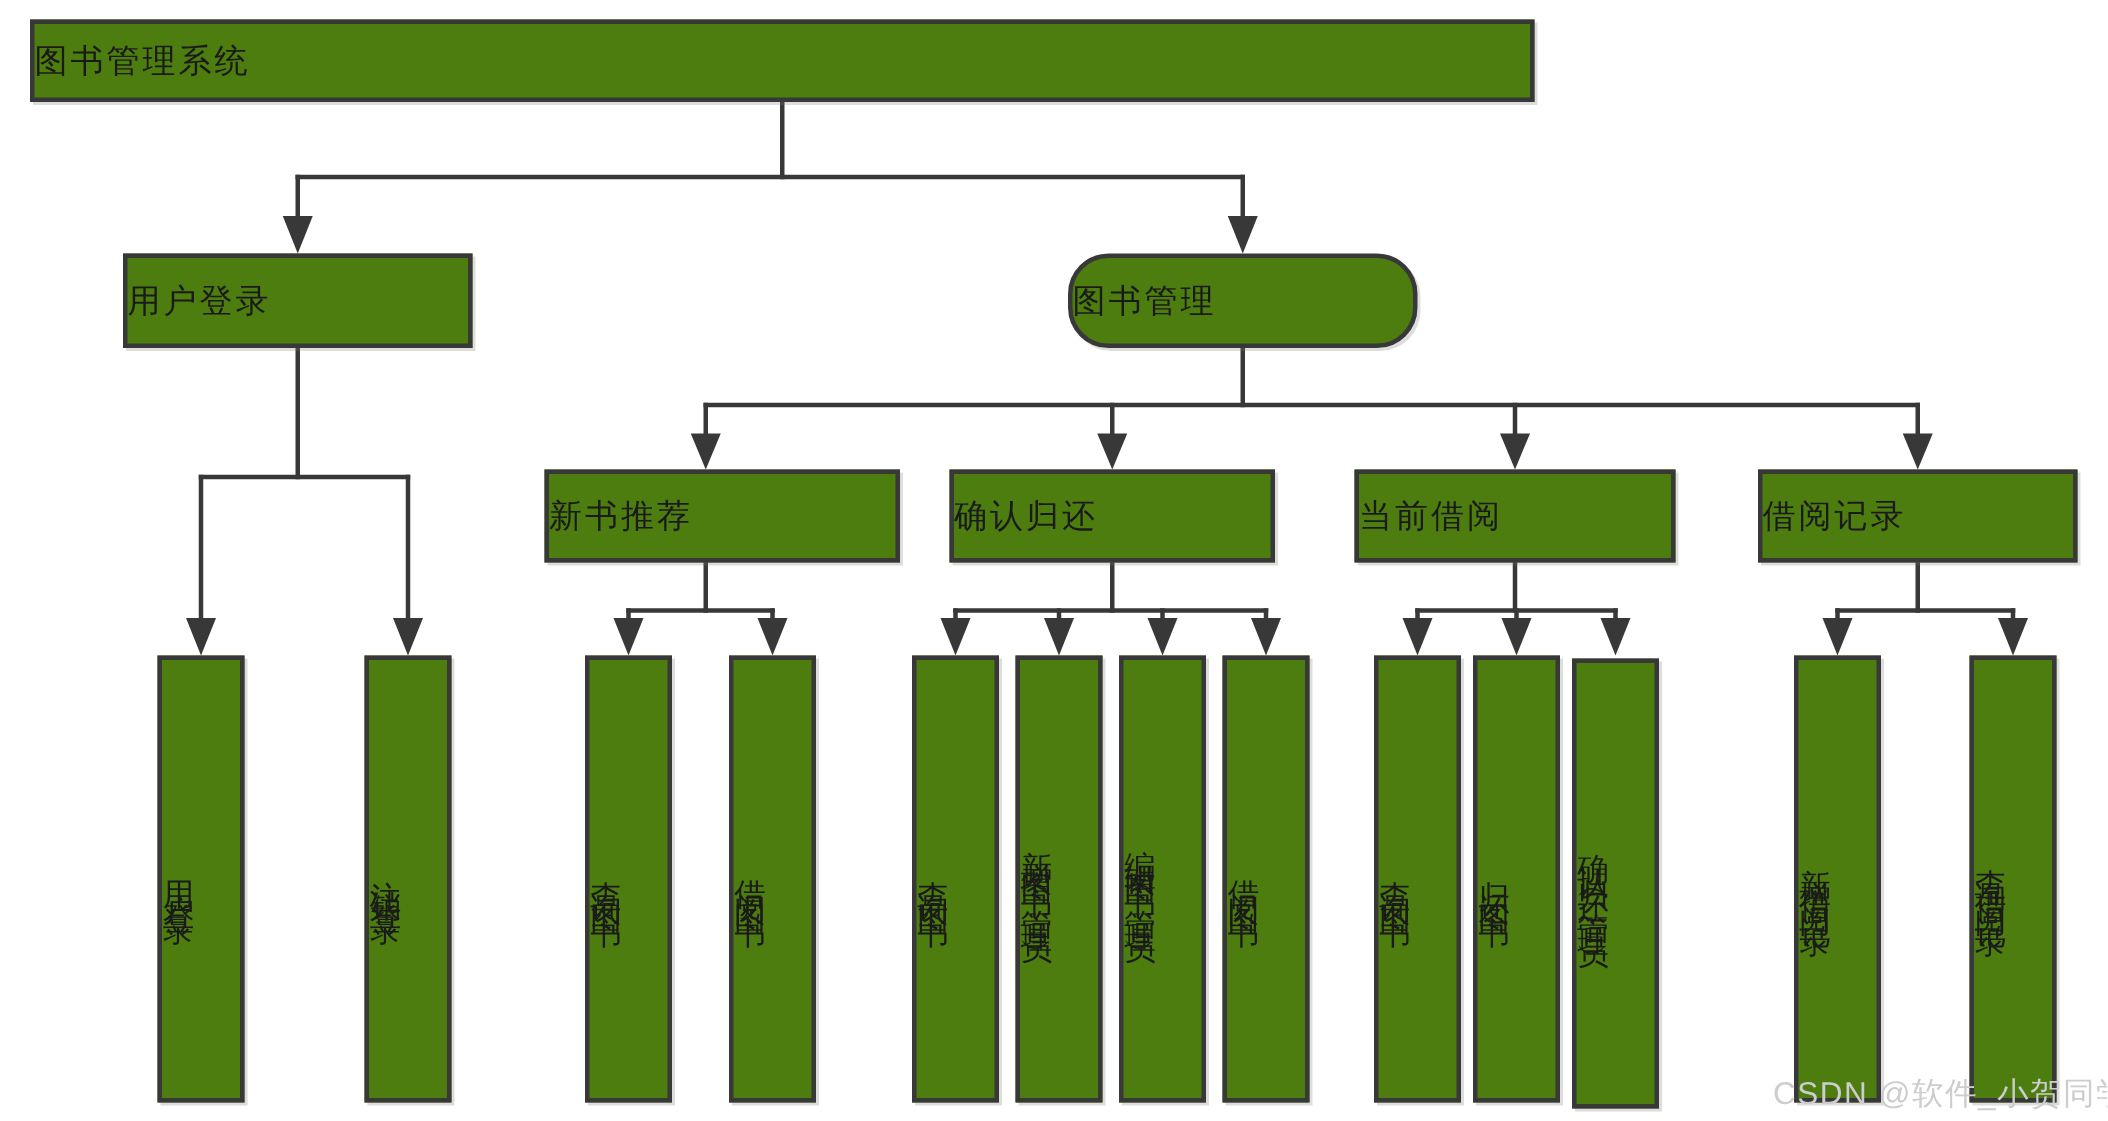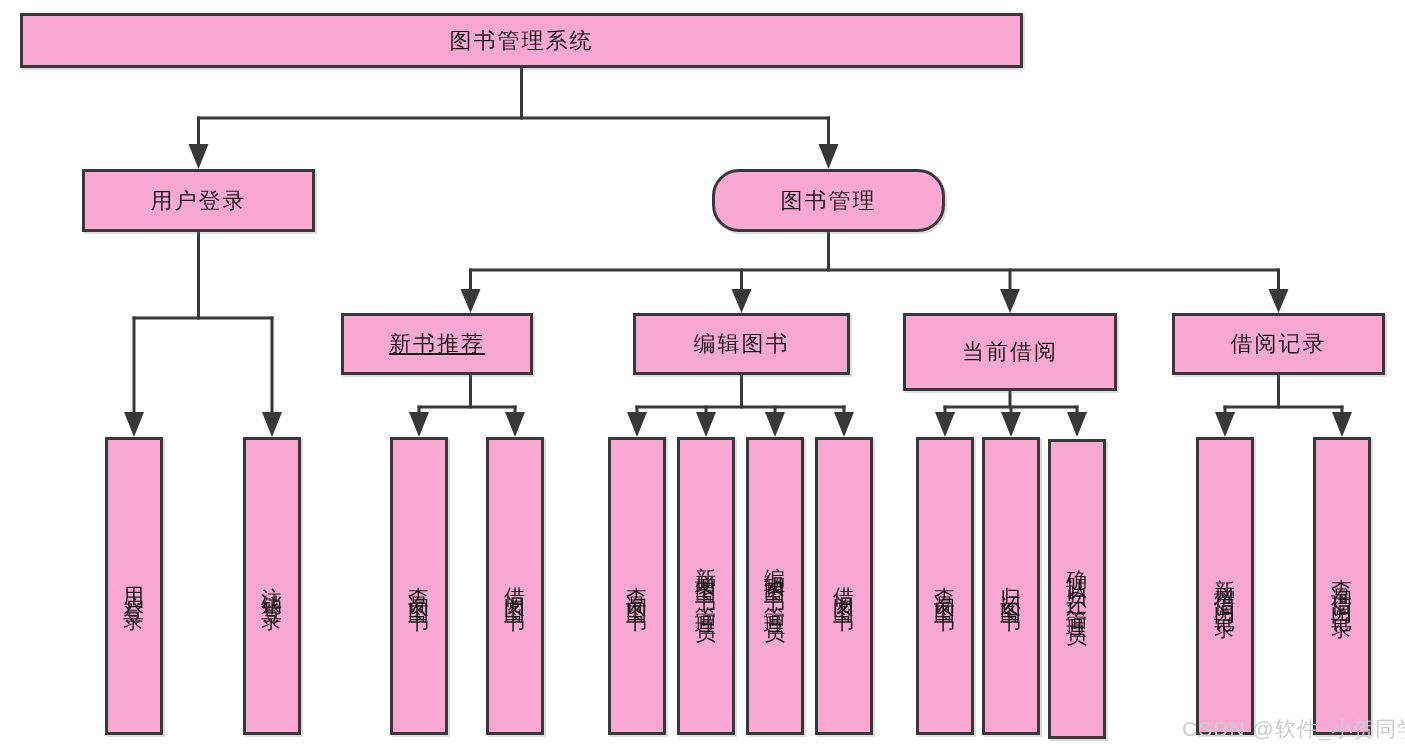--- a/index.html
+++ b/index.html
@@ -7,24 +7,24 @@
     position:relative;
     width:1405px;height:747px;
     background:#ffffff;
     font-family:"Liberation Sans","DejaVu Sans",sans-serif;
     overflow:hidden;
   }
   .connectors{position:absolute;left:0;top:0;z-index:0;}
   .node{
     position:absolute;
     box-sizing:border-box;
-    background:#f9a8d4;
+    background:#4d7c0f;
     border:3px solid #383838;
     box-shadow:2px 2px 0 rgba(120,120,120,0.25);
-    display:flex;align-items:center;justify-content:center;
+    display:flex;align-items:center;justify-content:flex-start;
     color:#1a1a1a;
     z-index:1;
   }
   .h-label{
     font-size:22px;letter-spacing:2px;white-space:nowrap;
   }
   .v-node{width:58px;top:437px;height:298px;}
   .v-label{
     writing-mode:vertical-rl;
     text-orientation:mixed;
@@ -118,27 +118,27 @@
     <span class="h-label">图书管理系统</span>
   </div>
 
   <div class="node" style="left:82px;top:169px;width:233px;height:63px;">
     <span class="h-label">用户登录</span>
   </div>
   <div class="node" style="left:712px;top:169px;width:233px;height:63px;border-radius:27px;">
     <span class="h-label">图书管理</span>
   </div>
 
-  <div class="node" style="left:341px;top:313px;width:192px;height:62px;text-decoration:underline;">
+  <div class="node" style="left:363px;top:313px;width:237px;height:62px;">
     <span class="h-label">新书推荐</span>
   </div>
   <div class="node" style="left:633px;top:313px;width:217px;height:62px;">
-    <span class="h-label">编辑图书</span>
+    <span class="h-label">确认归还</span>
   </div>
-  <div class="node" style="left:903px;top:313px;width:214px;height:78px;">
+  <div class="node" style="left:903px;top:313px;width:214px;height:62px;">
     <span class="h-label">当前借阅</span>
   </div>
   <div class="node" style="left:1172px;top:313px;width:213px;height:62px;">
     <span class="h-label">借阅记录</span>
   </div>
 
   <div class="node v-node" style="left:105px;">
     <span class="v-label">用户登录</span>
   </div>
   <div class="node v-node" style="left:243px;">

